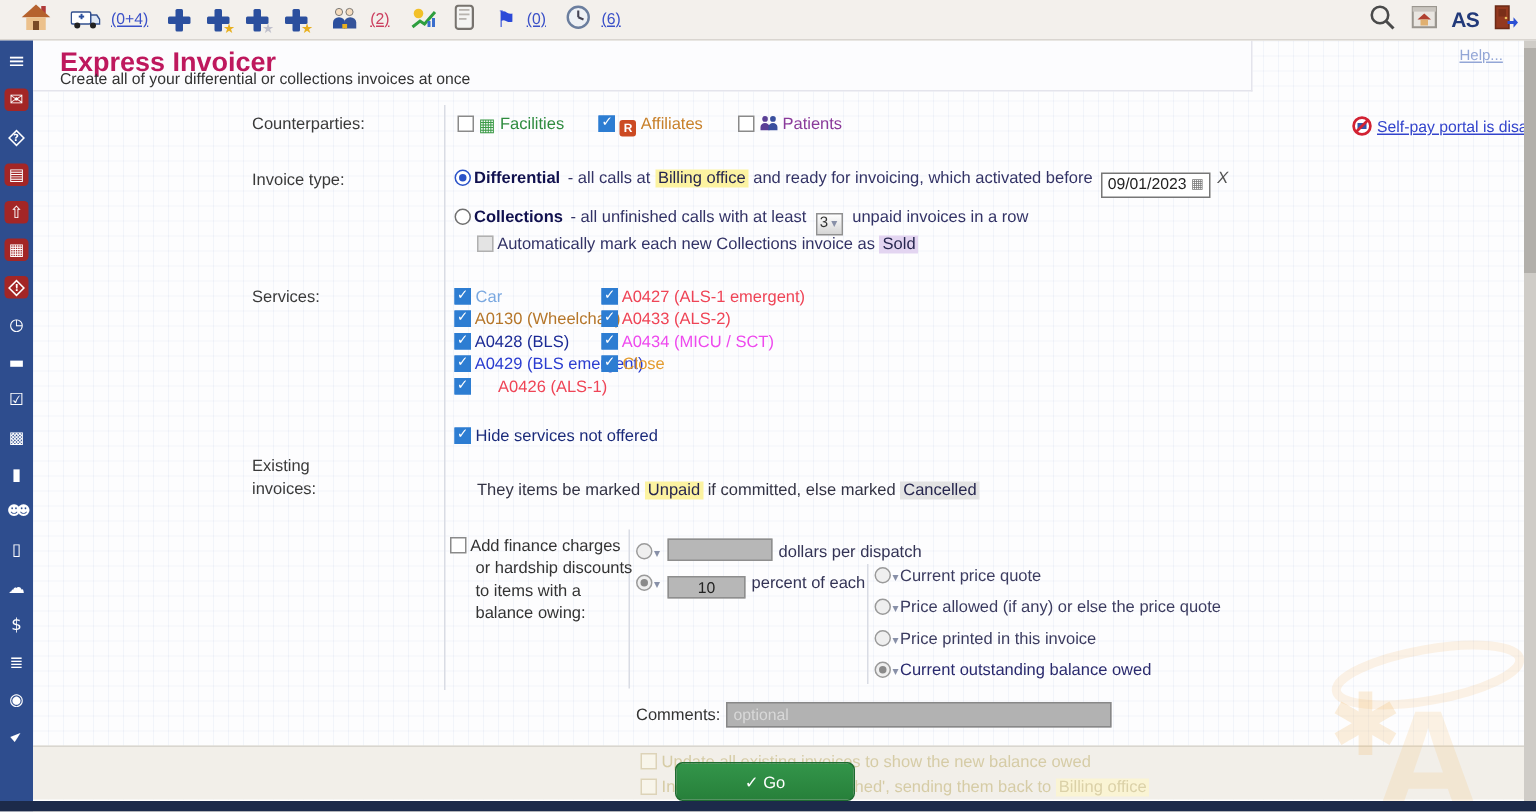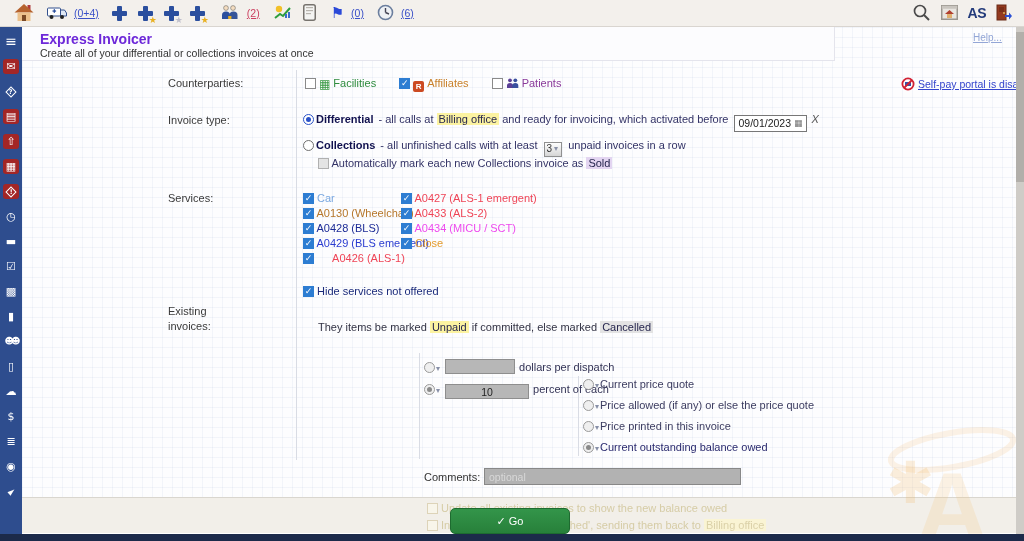--- a/index.html
+++ b/index.html
@@ -22,21 +22,21 @@
 .dmd{width:8px;height:8px;border:1.4px solid #fff;transform:rotate(45deg);display:flex;align-items:center;justify-content:center}
 .dmd span{transform:rotate(-45deg);font-size:6.5px;font-weight:bold;line-height:1;color:#fff}
 .rot{transform:rotate(-40deg);display:inline-block;font-size:9px}
 .dbl{letter-spacing:-3px;font-size:9px}
 
 .content-bg{position:absolute;left:22px;top:27px;width:994px;height:506px;background-color:#fdfdfe;
 background-image:linear-gradient(rgba(70,110,180,0.06) 1px,transparent 1px),linear-gradient(90deg,rgba(70,110,180,0.06) 1px,transparent 1px);background-size:10px 10px;z-index:1}
 .footer-band{position:absolute;left:22px;top:497px;width:994px;height:36px;background:#f2efe9;border-top:1px solid #d9d6cf;z-index:2}
 .watermark{position:absolute;left:874px;top:425px;z-index:2}
 .header-box{position:absolute;left:22px;top:27px;width:813px;height:34px;background:#fcfcfe;border-right:1px solid #e4e4ec;border-bottom:1px solid #e4e4ec;z-index:3}
-.title{position:absolute;left:18px;top:4px;font-size:14px;font-weight:bold;color:#6d28d9}
+.title{position:absolute;left:18px;top:4px;font-size:18px;font-weight:bold;color:#be185d}
 .subtitle{position:absolute;left:18px;top:20px;font-size:10.5px;color:#333}
 .help-link{position:absolute;left:973px;top:32px;font-size:10px;color:#93a6d6;text-decoration:underline;z-index:4;cursor:pointer}
 .form-label{position:absolute;width:122px;text-align:left;color:#3a3a3a;font-size:11px;z-index:4}
 .row{position:absolute;white-space:nowrap;font-size:11px;color:#333366;z-index:4;line-height:14px}
 b.opt{color:#10104e;margin:0 2px}
 .vline{position:absolute;width:1px;background:#d9dce4;z-index:3}
 
 .cb{display:inline-block;width:11px;height:11px;border:1px solid #8a8a8a;background:#fff;vertical-align:-2px;position:relative;cursor:pointer}
 .cb.checked{background:#2d7dd2;border-color:#2d7dd2}
 .cb.checked::after{content:"✓";position:absolute;left:0;top:0;width:9px;height:9px;color:#fff;font-size:9px;line-height:9px;text-align:center;font-family:"DejaVu Sans",sans-serif}
@@ -275,25 +275,31 @@
   <div class="row" style="left:401px;top:221px"><span class="cb checked"></span> <span style="color: rgb(238, 73, 238);">A0434 (MICU / SCT)</span></div>
   <div class="row" style="left:401px;top:236px"><span class="cb checked"></span> <span style="color: rgb(227, 155, 45);">Close</span></div>
   <div class="row" style="left:303px;top:284px"><span class="cb checked"></span> <span style="color: rgb(26, 42, 122);">Hide services not offered</span></div>
 
   <div class="form-label" style="left:168px;top:305px">Existing</div>
   <div class="form-label" style="left:168px;top:320px">invoices:</div>
   <div class="row" style="left:318px;top:320px;color:#333344">
     <span>They items be marked </span><span class="hl-y">Unpaid</span><span> if committed, else marked </span><span class="hl-g">Cancelled</span>
   </div>
 
+  <div class="fin-label">
+    <div><span class="cb"></span> <span>Add finance charges</span></div>
+    <div style="padding-left:17px">or hardship discounts</div>
+    <div style="padding-left:17px">to items with a</div>
+    <div style="padding-left:17px">balance owing:</div>
+  </div>
   <div class="row" style="left:424px;top:359px;color:#333355">
     <span class="radio dis"></span><span class="tv">▾</span><span class="ginput" style="width:70px"></span><span>dollars per dispatch</span>
   </div>
   <div class="row" style="left:424px;top:382px;color:#333355">
-    <span class="radio dis checked"></span><span class="tv">▾</span><span class="ginput" style="width:84px">10</span><span>percent of each</span>
+    <span class="radio dis checked"></span><span class="tv">▾</span><span class="ginput" style="width:52px">10</span><span>percent of each</span>
   </div>
   <div class="row" style="left:583px;top:377px;color:#3c3c60"><span class="radio dis"></span><span class="tv">▾</span><span>Current price quote</span></div>
   <div class="row" style="left:583px;top:398px;color:#3c3c60"><span class="radio dis"></span><span class="tv">▾</span><span>Price allowed (if any) or else the price quote</span></div>
   <div class="row" style="left:583px;top:419px;color:#3c3c60"><span class="radio dis"></span><span class="tv">▾</span><span>Price printed in this invoice</span></div>
   <div class="row" style="left:583px;top:440px;color:#2a2a6e"><span class="radio dis checked"></span><span class="tv">▾</span><span>Current outstanding balance owed</span></div>
 
   <div class="row" style="left:424px;top:470px;color:#333">Comments:</div>
   <input class="cmt-input" type="text" placeholder="optional" style="">
 
   <div class="faded-row" style="left:427px;top:501px"><span class="cb faded"></span> <span>Update all existing invoices to show the new balance owed</span></div>

